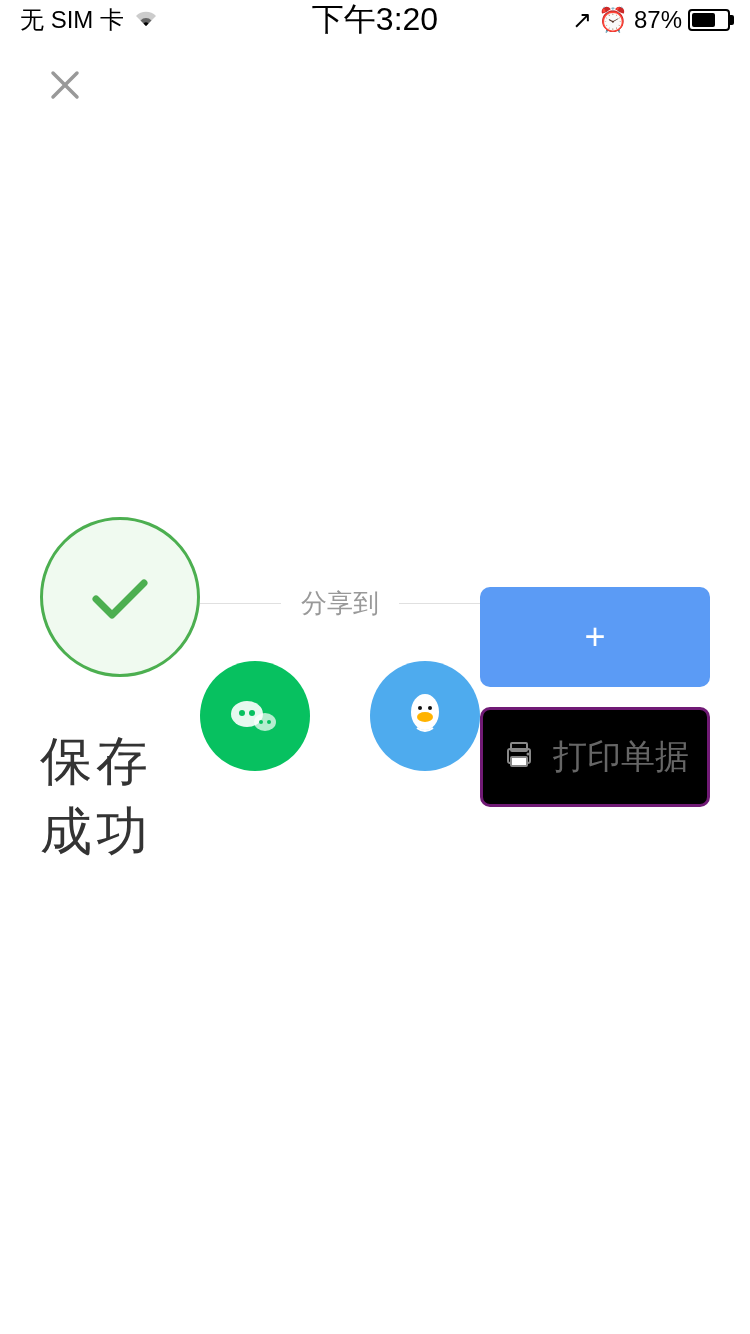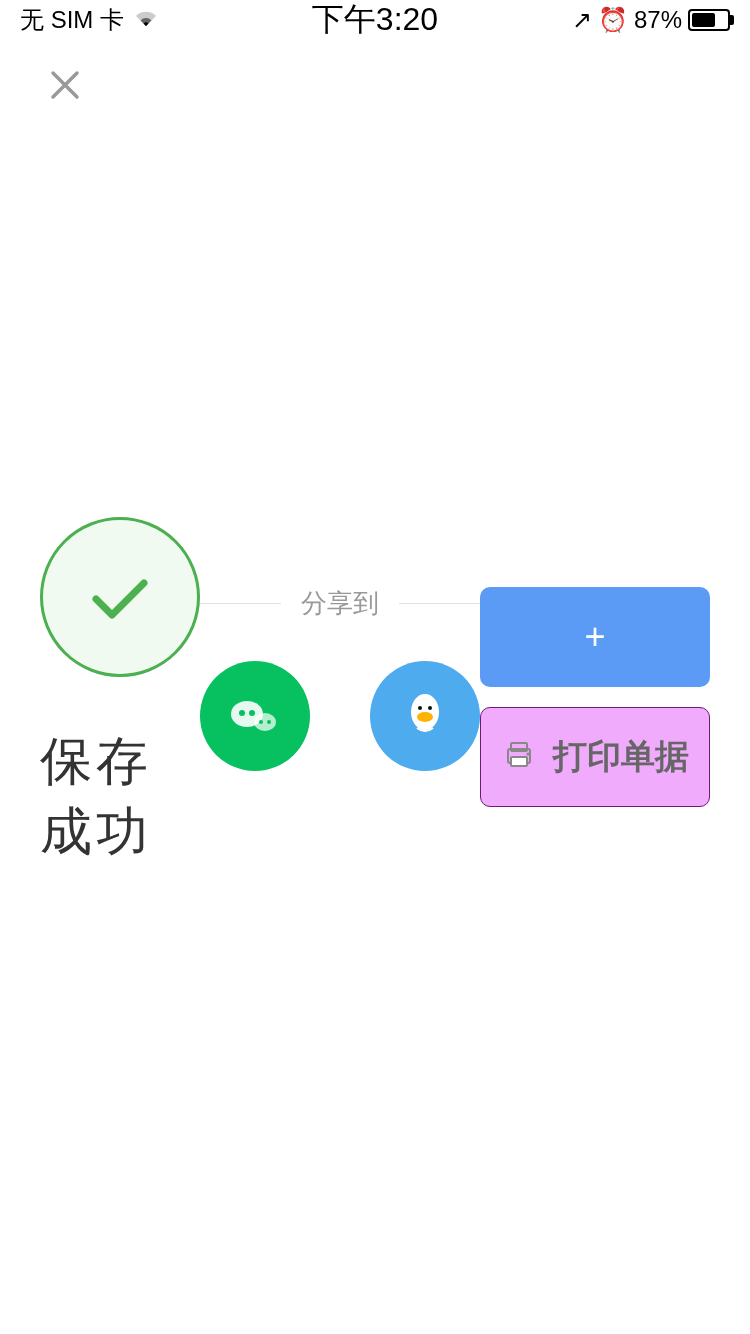--- a/index.html
+++ b/index.html
@@ -198,24 +198,23 @@
       display: flex;
       align-items: center;
       justify-content: center;
       gap: 16px;
     }
     .btn-primary {
       background: #5B9BF5;
       color: #fff;
     }
     .btn-secondary {
-      background: #f0abfc;
+      background: #000000;
       color: #666;
-      border: 1px solid #701a75;
-      font-weight: bold;
+      border: 3px solid #701a75;
     }
   </style>
 </head>
 <body>
 
 <div class="status-bar">
   <div class="status-left">
     <span>无 SIM 卡</span>
     <span>
       <svg width="28" height="22" viewBox="0 0 28 22" fill="none">

